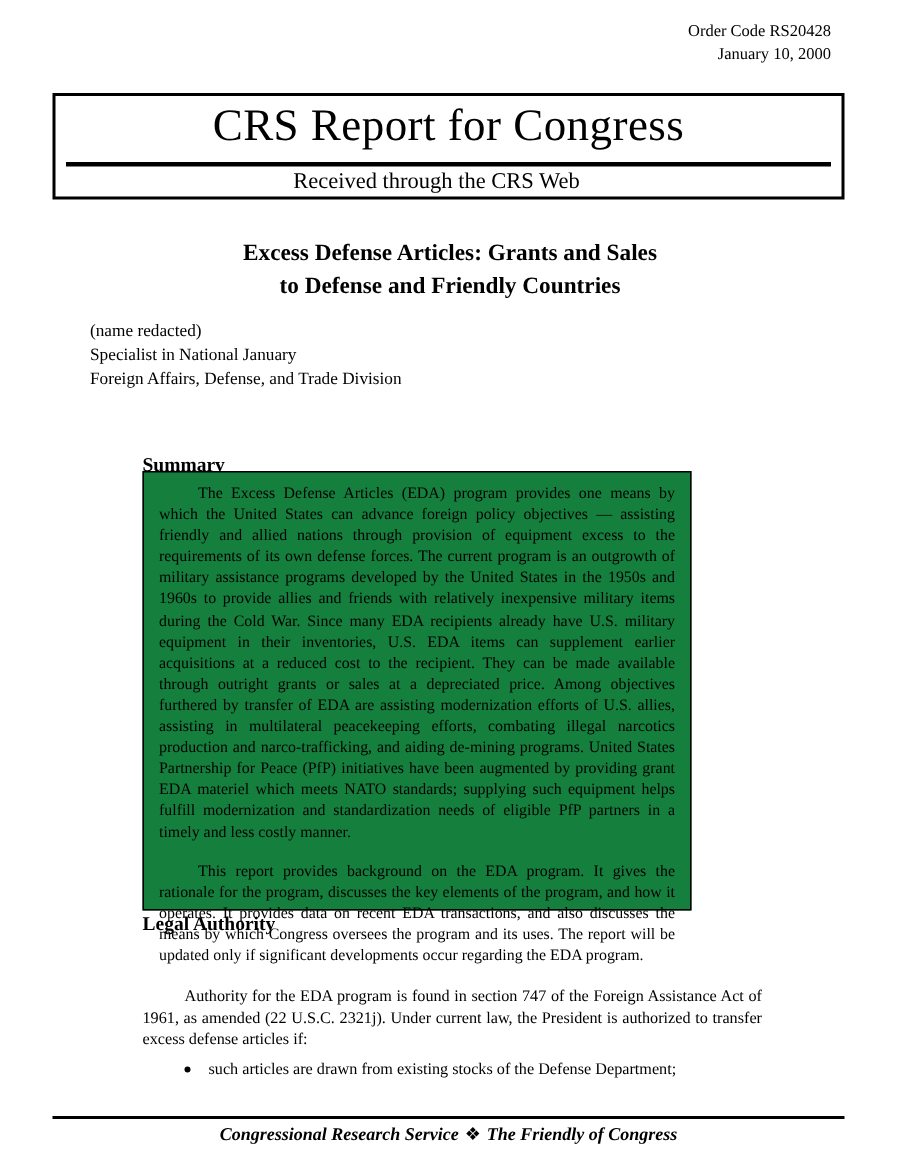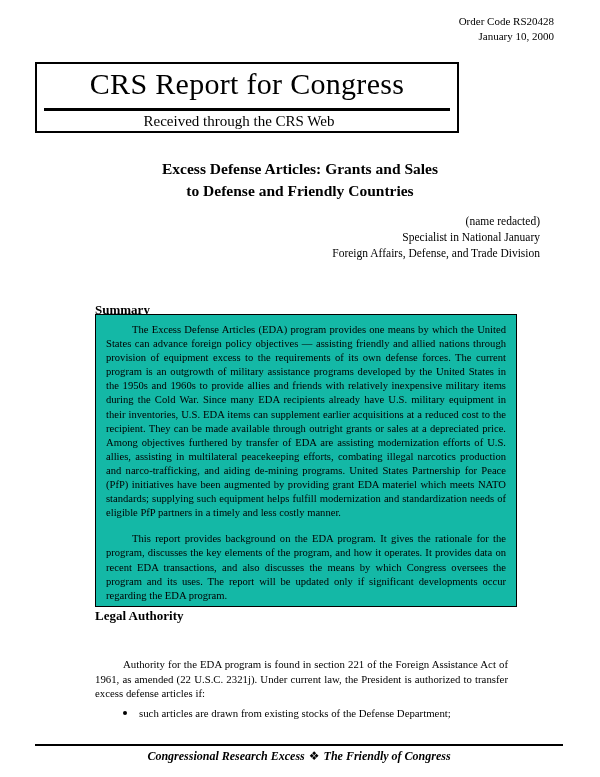--- a/index.html
+++ b/index.html
@@ -25,21 +25,21 @@
     font-size: 11px;
     line-height: 15px;
   }
   .order-block div { white-space: nowrap; }
 
   
   .banner {
     position: absolute;
     left: 35px;
     top: 62px;
-    width: 424px;
+    width: 528px;
     height: 71px;
     border: 2px solid #000000;
     box-sizing: border-box;
   }
   .banner-title {
     position: absolute;
     left: 0;
     right: 0;
     top: 2px;
     text-align: center;
@@ -78,44 +78,44 @@
     font-size: 15.5px;
     line-height: 22px;
   }
 
   
   .author-block {
     position: absolute;
     left: 60px;
     right: 60px;
     top: 213px;
-    text-align: right;
+    text-align: left;
     font-size: 11.5px;
     line-height: 16px;
   }
 
   
   .heading {
     position: absolute;
     font-weight: bold;
     font-size: 13px;
     line-height: 17px;
   }
   .heading-summary { left: 95px; top: 301px; }
   .heading-legal   { left: 95px; top: 607px; }
 
   
   .summary-box {
     position: absolute;
     left: 95px;
     top: 314px;
-    width: 422px;
+    width: 366px;
     height: 293px;
     border: 1.5px solid #000000;
-    background: #14b8a6;
+    background: #15803d;
     box-sizing: border-box;
     padding: 8px 10px 6px 10px;
   }
   .summary-box p {
     margin: 0;
     font-size: 10.6px;
     line-height: 14.1px;
     text-align: justify;
     text-indent: 26px;
     hyphens: none;
@@ -214,23 +214,23 @@
 </div>
 
 <div class="heading heading-summary">Summary</div>
 
 <div class="summary-box">
   <p>The Excess Defense Articles (EDA) program provides one means by which the United States can advance foreign policy objectives — assisting friendly and allied nations through provision of equipment excess to the requirements of its own defense forces.  The current program is an outgrowth of  military assistance programs developed by the United States in the 1950s and 1960s to provide  allies and friends with relatively inexpensive military items during  the Cold War. Since many EDA  recipients already have U.S. military equipment in their inventories, U.S. EDA items can supplement earlier acquisitions at a reduced cost to the recipient. They can be made available through outright grants or sales at a depreciated price. Among objectives furthered by transfer of EDA  are assisting modernization efforts of U.S. allies, assisting in multilateral peacekeeping efforts, combating illegal narcotics production and narco-trafficking, and aiding de-mining  programs. United States Partnership for Peace (PfP) initiatives have been augmented by providing grant EDA  materiel which meets NATO standards; supplying such equipment helps fulfill modernization and standardization needs of eligible PfP partners in a timely and less costly manner.</p>
   <p>This report provides background on the EDA  program. It gives the rationale for the program, discusses the key elements of the program, and how it operates. It provides data on recent EDA  transactions, and also discusses the means by which Congress oversees the program and its uses. The report will be updated only if significant developments occur regarding the EDA  program.</p>
 </div>
 
 <div class="heading heading-legal">Legal Authority</div>
-<p class="body-para para-legal">Authority for the EDA program is found in section 221 of the Foreign Assistance Act of 1961, as amended (22 U.S.C. 2321j). Under current law, the President is authorized to transfer excess defense articles if:</p>
+<p class="body-para para-legal">Authority for the EDA program is found in section 747 of the Foreign Assistance Act of 1961, as amended (22 U.S.C. 2321j). Under current law, the President is authorized to transfer excess defense articles if:</p>
 
 <ul class="bullet-list">
   <li>
     <span class="bullet-dot"></span>
     <span>such articles are drawn from existing stocks of the Defense Department;</span>
   </li>
 </ul>
 
 <div class="footer-rule"></div>
-<div class="footer-text"><span>Congressional Research Excess</span><span class="footer-diamond">❖</span><span>The Friendly of Congress</span></div>
+<div class="footer-text"><span>Congressional Research Service</span><span class="footer-diamond">❖</span><span>The Friendly of Congress</span></div>
 
 </body></html>

